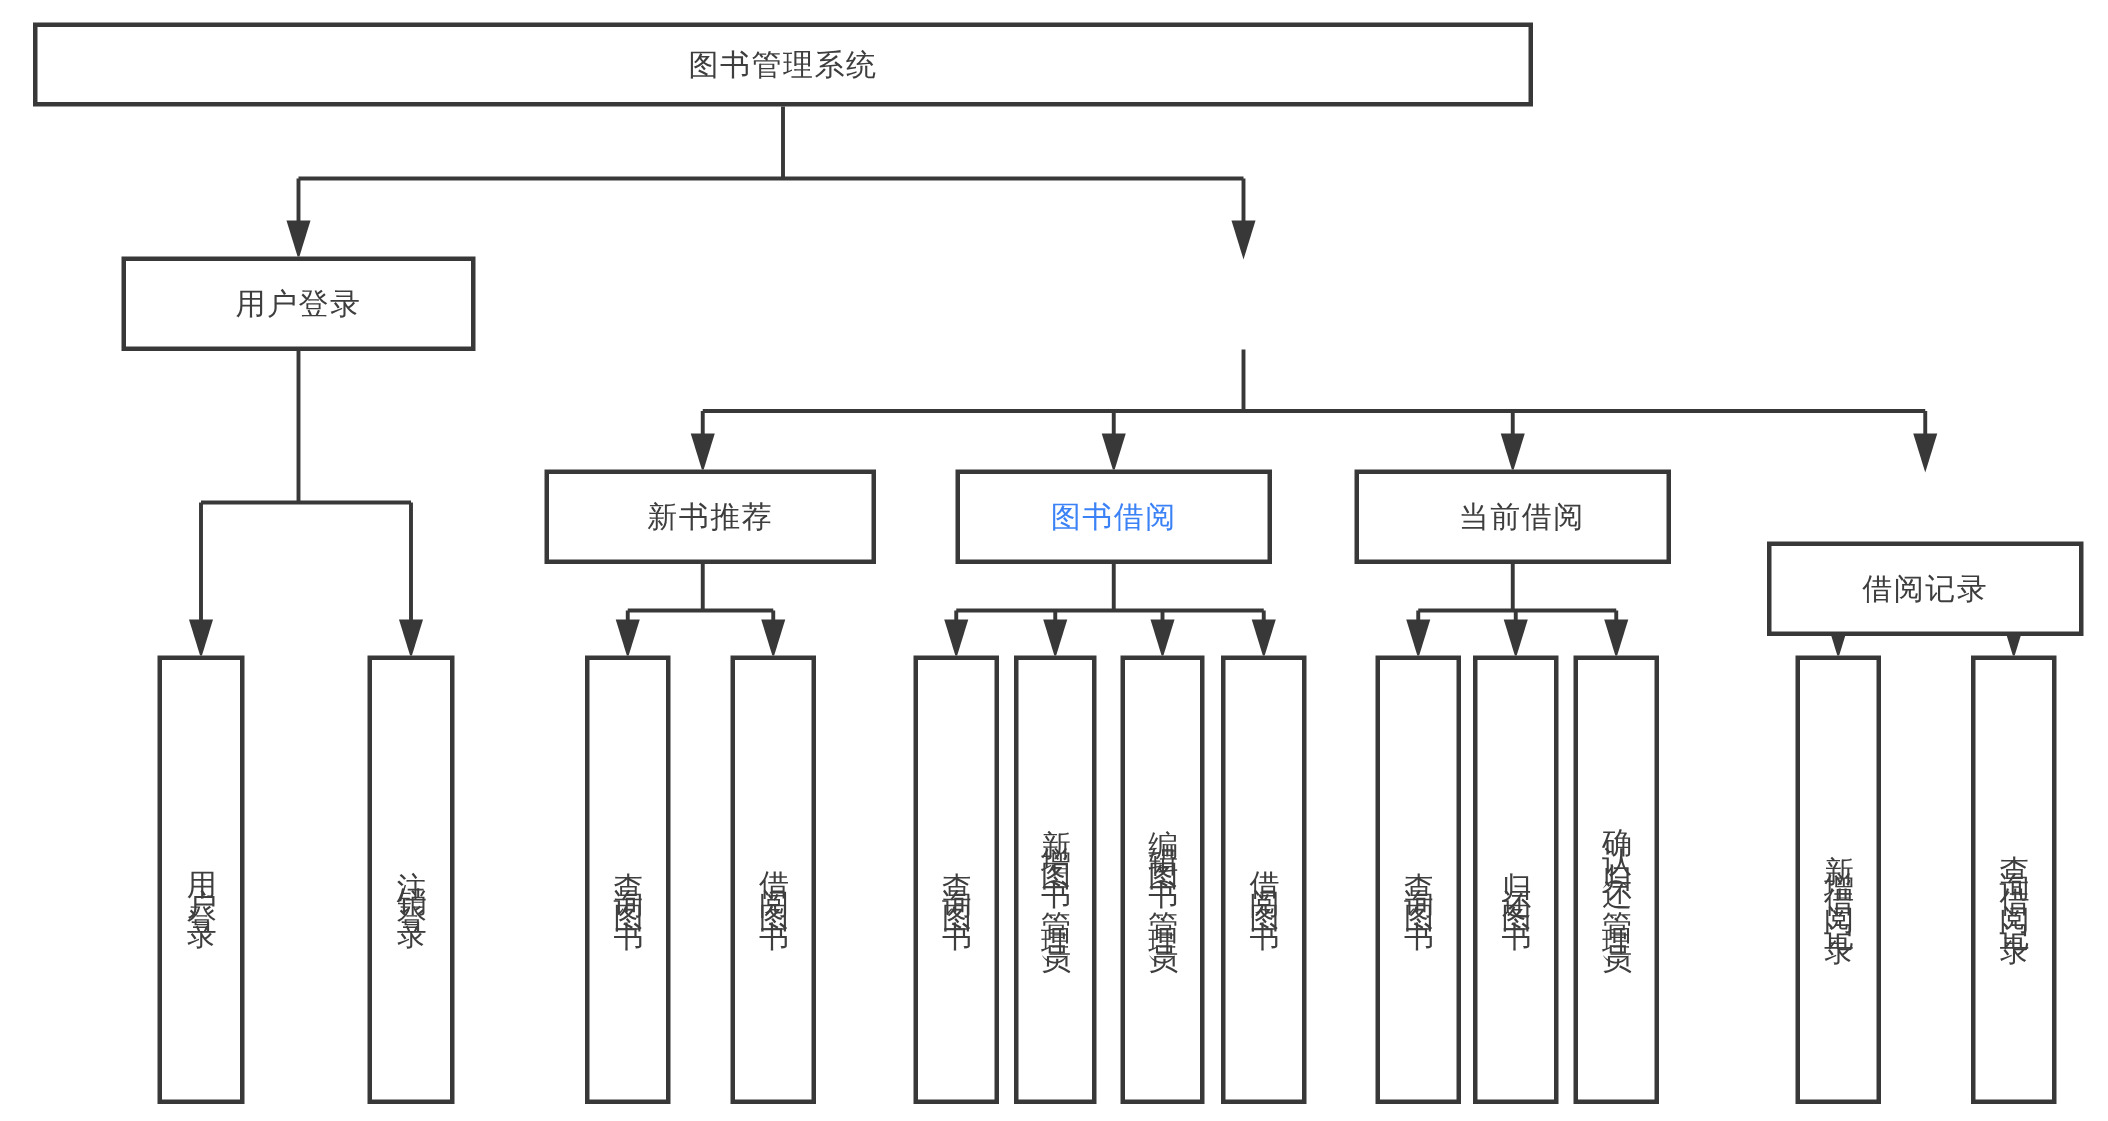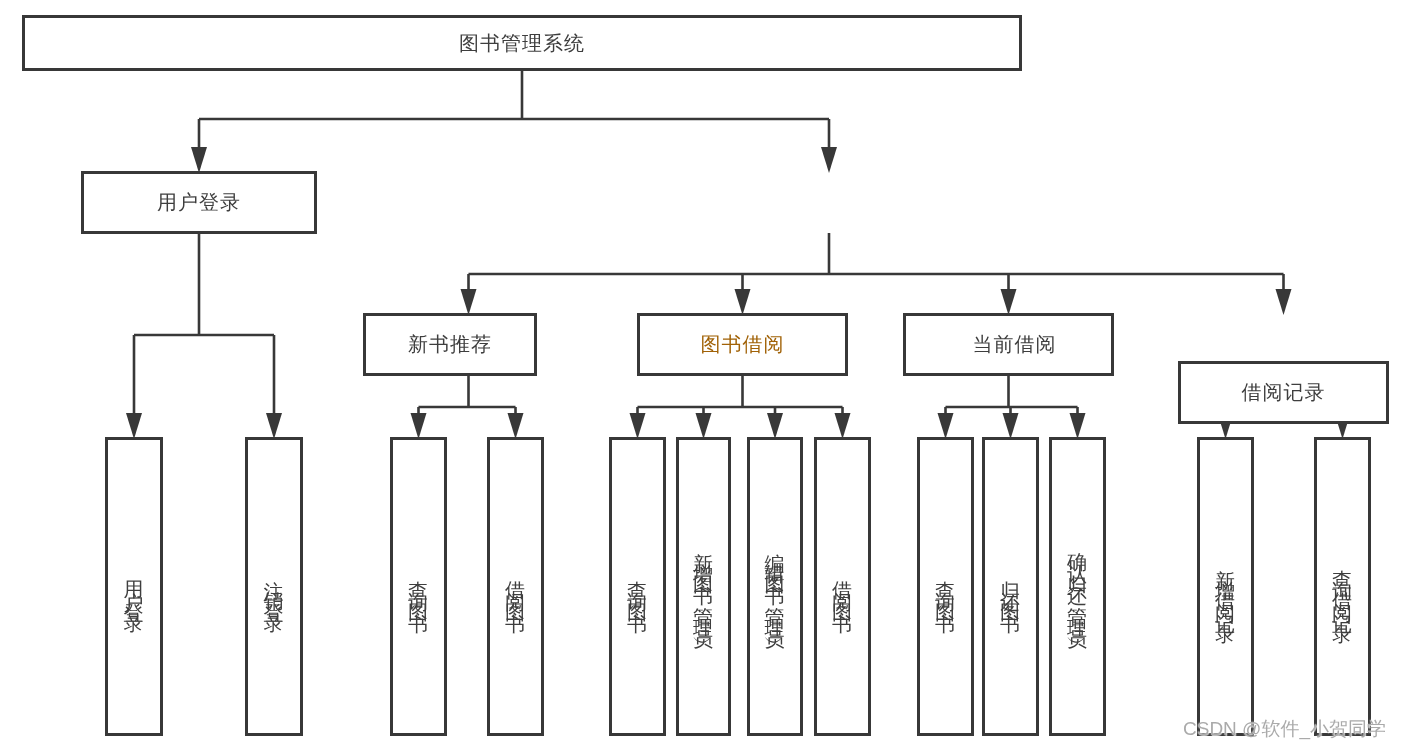--- a/index.html
+++ b/index.html
@@ -95,25 +95,25 @@
       <polygon points="1334.5,413 1350.5,413 1342.5,439" fill="#383838"></polygon>
       <path d="M 1283.5 375 V 407 M 1225.5 407 H 1342.5 M 1225.5 407 V 416 M 1342.5 407 V 416" stroke="#383838" stroke-width="2.6" fill="none"></path>
     </svg>
   <div class="nodes-layer" id="nodes">
       <div class="node" style="left: 22px; top: 14px; width: 1000px; height: 56px; border-color: rgb(56, 56, 56);">
         <span class="lbl" style="color: rgb(62, 62, 62);">图书管理系统</span>
       </div>
       <div class="node" style="left: 81px; top: 170px; width: 236px; height: 63px; border-color: rgb(56, 56, 56);">
         <span class="lbl" style="color: rgb(62, 62, 62);">用户登录</span>
       </div>
-      <div class="node" style="left: 363px; top: 312px; width: 174px; height: 63px; border-color: rgb(56, 56, 56);">
+      <div class="node" style="left: 363px; top: 312px; width: 221px; height: 63px; border-color: rgb(56, 56, 56);">
         <span class="lbl" style="color: rgb(62, 62, 62);">新书推荐</span>
       </div>
       <div class="node" style="left: 637px; top: 312px; width: 211px; height: 63px; border-color: rgb(56, 56, 56);">
-        <span class="lbl" style="color: #a16207;">图书借阅</span>
+        <span class="lbl" style="color: #3b82f6;">图书借阅</span>
       </div>
       <div class="node" style="left: 903px; top: 312px; width: 211px; height: 63px; border-color: rgb(56, 56, 56);">
         <span class="lbl" style="color: rgb(62, 62, 62); margin-left: 12px;">当前借阅</span>
       </div>
       <div class="node" style="left: 1178px; top: 312px; width: 211px; height: 63px; border-color: rgb(56, 56, 56); margin-top: 48px;">
         <span class="lbl" style="color: rgb(62, 62, 62);">借阅记录</span>
       </div>
       <div class="node v" style="left: 105px; top: 436px; width: 58px; height: 299px; border-color: rgb(56, 56, 56);">
         <span class="lbl" style="color: rgb(62, 62, 62);">用户登录</span>
       </div>
@@ -147,14 +147,13 @@
       <div class="node v" style="left: 1049px; top: 436px; width: 57px; height: 299px; border-color: rgb(56, 56, 56);">
         <span class="lbl" style="color: rgb(62, 62, 62);">确认归还（管理员）</span>
       </div>
       <div class="node v" style="left: 1197px; top: 436px; width: 57px; height: 299px; border-color: rgb(56, 56, 56);">
         <span class="lbl" style="color: rgb(62, 62, 62);">新增借阅记录</span>
       </div>
       <div class="node v" style="left: 1314px; top: 436px; width: 57px; height: 299px; border-color: rgb(56, 56, 56);">
         <span class="lbl" style="color: rgb(62, 62, 62);">查询借阅记录</span>
       </div>
     </div>
-  <div class="watermark">CSDN @软件_小贺同学</div>
 </div>
 
 </body></html>

